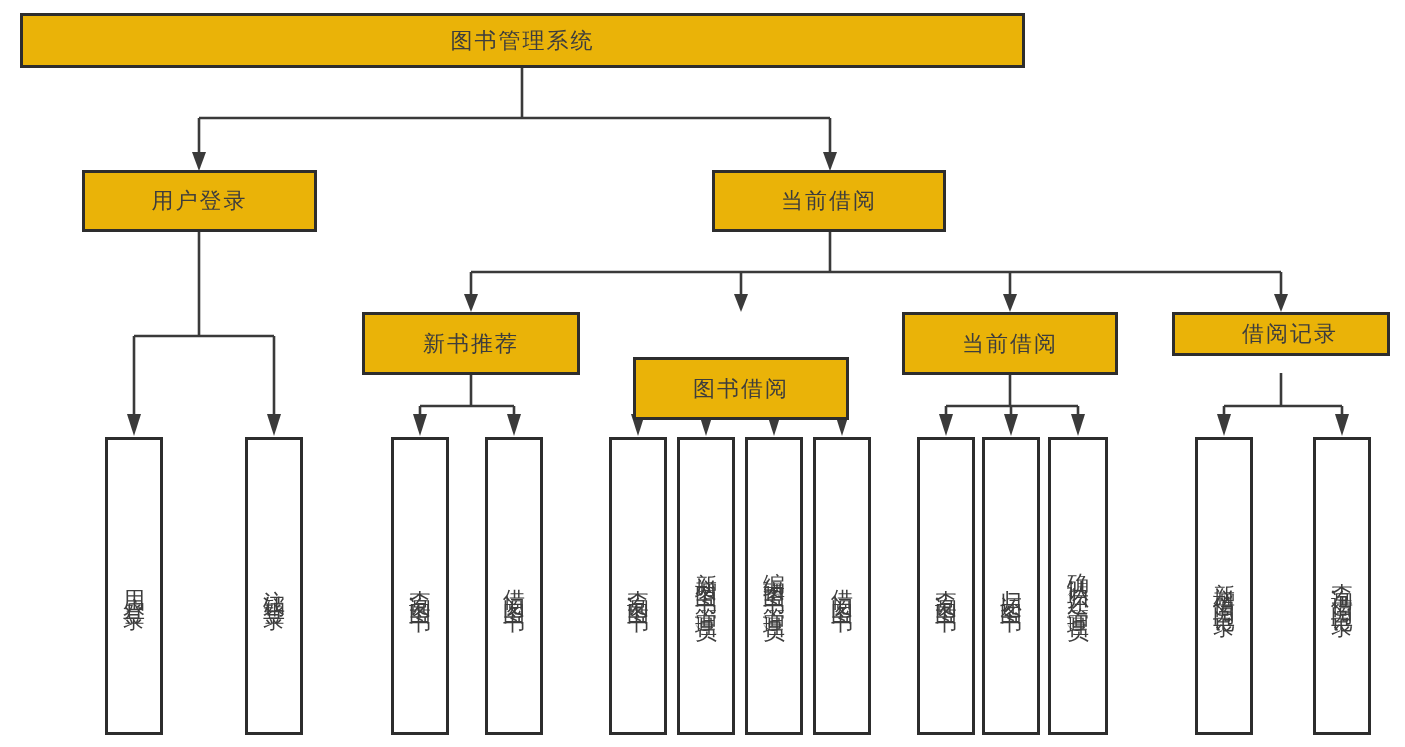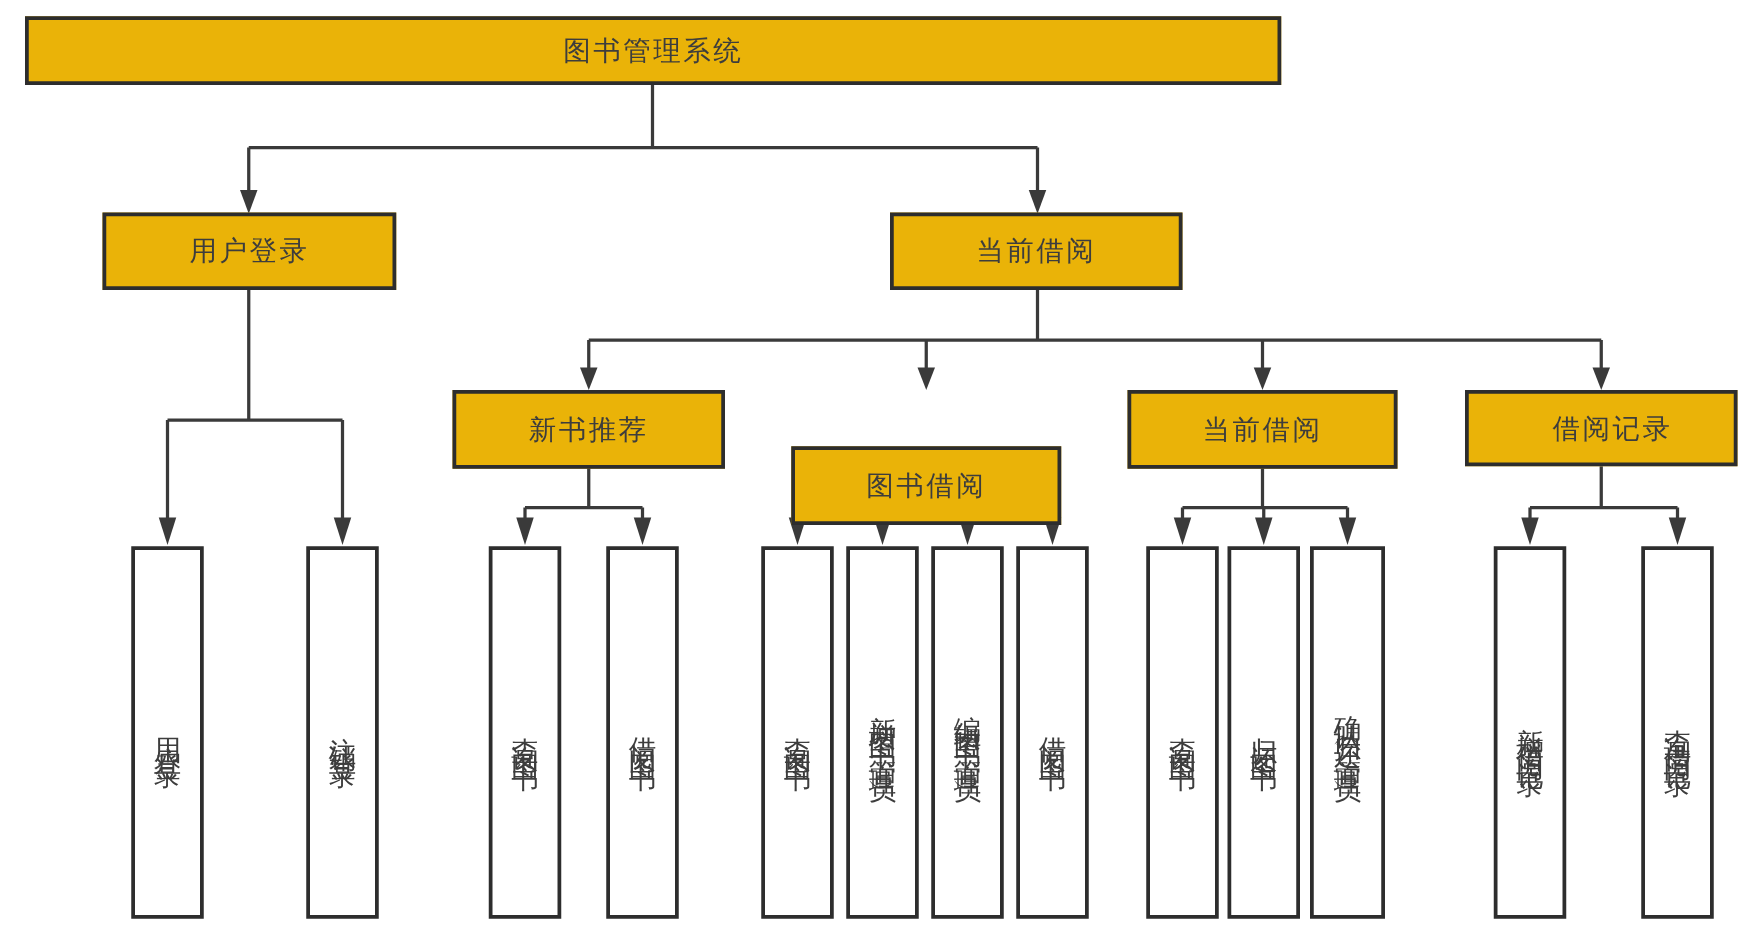--- a/index.html
+++ b/index.html
@@ -152,21 +152,21 @@
 
   <div class="hnode" style="left:362px; top:312px; width:218px; height:63px;">
     <span>新书推荐</span>
   </div>
   <div class="hnode" style="left:633px; top:312px; width:216px; height:63px;margin-top:45px;">
     <span>图书借阅</span>
   </div>
   <div class="hnode" style="left:902px; top:312px; width:216px; height:63px;">
     <span>当前借阅</span>
   </div>
-  <div class="hnode" style="left:1172px; top:312px; width:218px; height:61px;padding-left:18px;">
+  <div class="hnode" style="left:1172px; top:312px; width:218px; height:44px;padding-left:18px;">
     <span>借阅记录</span>
   </div>
 
   <div class="vnode" style="left:105px; width:58px;">
     <span>用户登录</span>
   </div>
   <div class="vnode" style="left:245px; width:58px;">
     <span>注销登录</span>
   </div>
 

